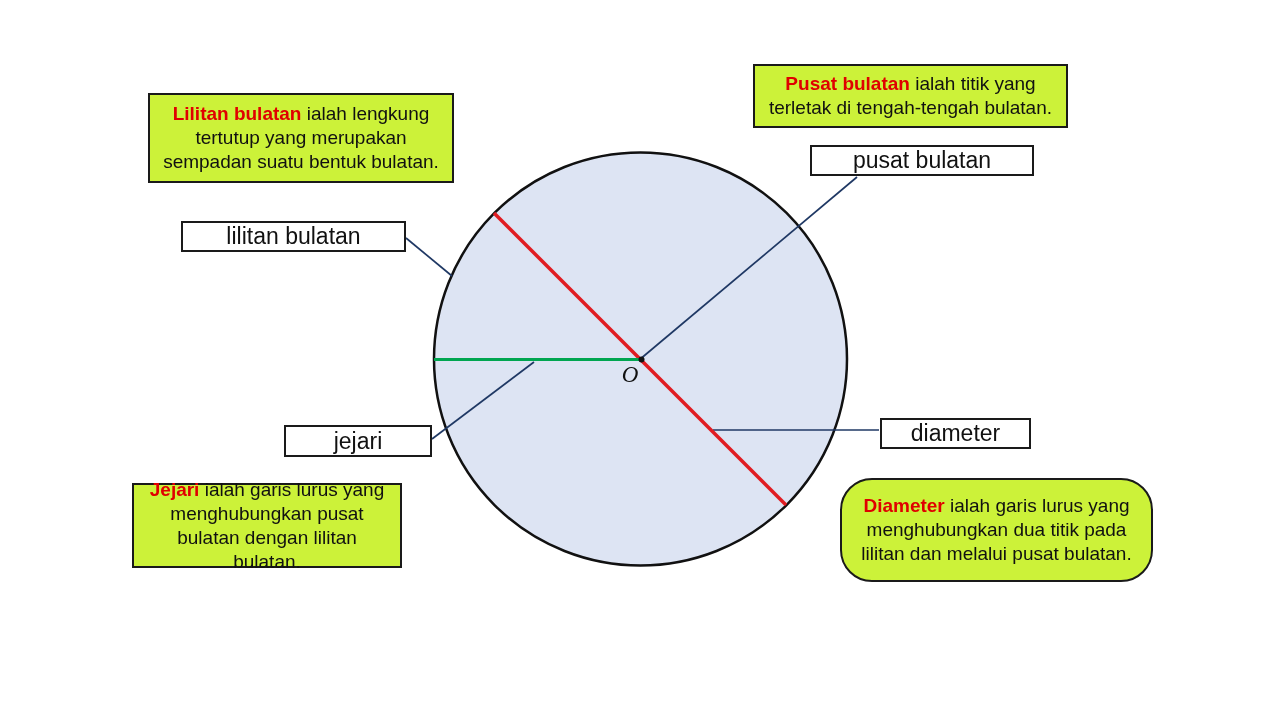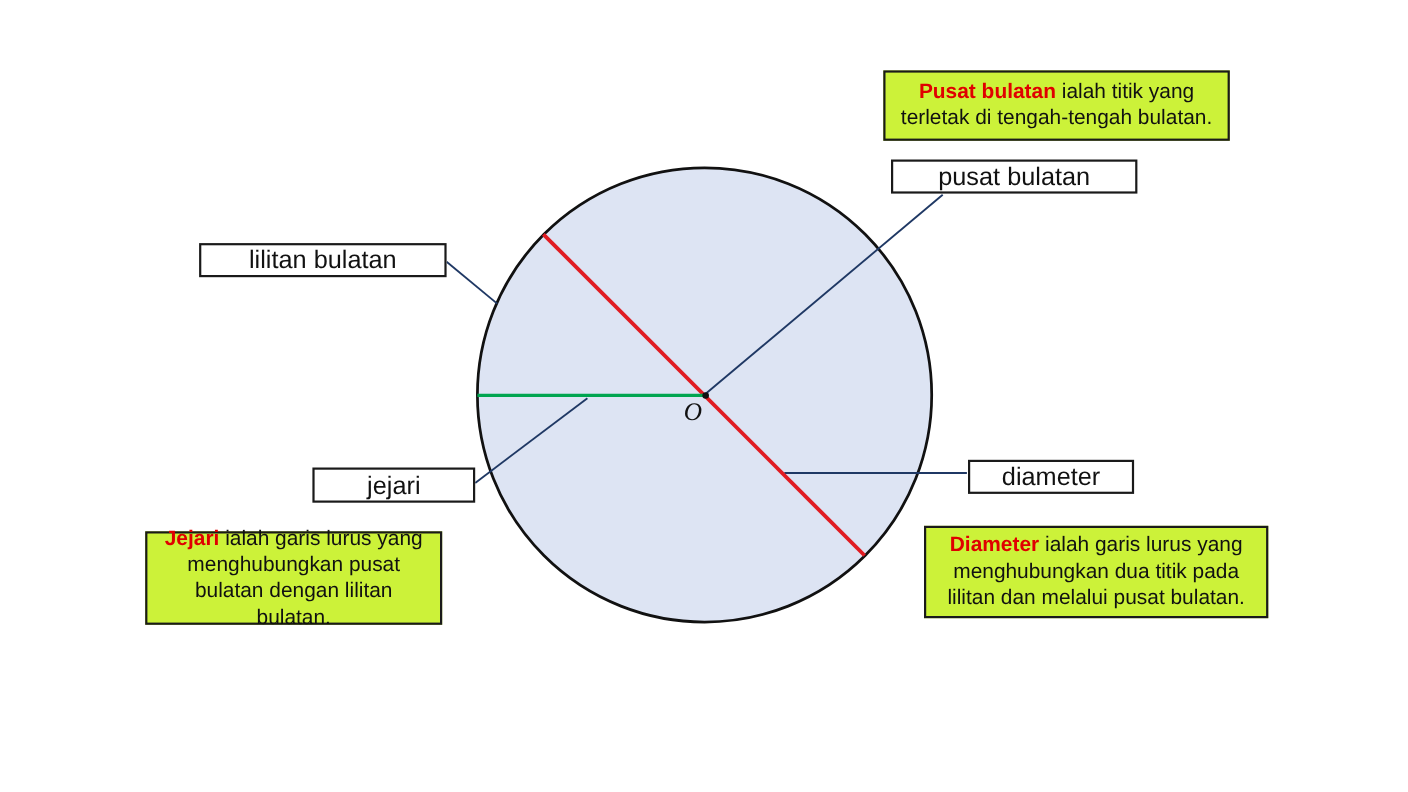--- a/index.html
+++ b/index.html
@@ -87,34 +87,39 @@
 
     <line x1="713" y1="430" x2="879" y2="430" style="stroke: var(--connector); stroke-width: 1.7;"></line>
 
     <line x1="494" y1="213" x2="786" y2="505" style="stroke: var(--diameter_line); stroke-width: 3.5;"></line>
 
     <line x1="434" y1="359.5" x2="641" y2="359.5" style="stroke: var(--radius_line); stroke-width: 3;"></line>
 
     <circle cx="641.5" cy="359.5" r="3" style="fill: var(--circle_stroke);"></circle>
   </svg>
 
+  <div class="callout" style="left:148px; top:93px; width:306px; height:90px;">
+    <div>
+      <span class="term">Lilitan bulatan</span><span> ialah lengkung tertutup yang merupakan sempadan suatu bentuk bulatan.</span>
+    </div>
+  </div>
 
-  <div class="callout" style="left:803px; top:64px; width:315px; height:64px;">
+  <div class="callout" style="left:753px; top:64px; width:315px; height:64px;">
     <div>
       <span class="term">Pusat bulatan</span><span> ialah titik yang terletak di tengah-tengah bulatan.</span>
     </div>
   </div>
 
   <div class="callout" style="left:132px; top:483px; width:270px; height:85px;">
     <div>
       <span class="term">Jejari</span><span> ialah garis lurus yang menghubungkan pusat bulatan dengan lilitan bulatan.</span>
     </div>
   </div>
 
-  <div class="callout" style="left:840px; top:478px; width:313px; height:84px;">
+  <div class="callout" style="left:840px; top:478px; width:313px; height:104px;border-radius:32px;">
     <div>
       <span class="term">Diameter</span><span> ialah garis lurus yang menghubungkan dua titik pada lilitan dan melalui pusat bulatan.</span>
     </div>
   </div>
 
   <div class="term-label" style="left:810px; top:145px; width:224px; height:31px;">
     <span>pusat bulatan</span>
   </div>
 
   <div class="term-label" style="left:181px; top:221px; width:225px; height:31px;">

